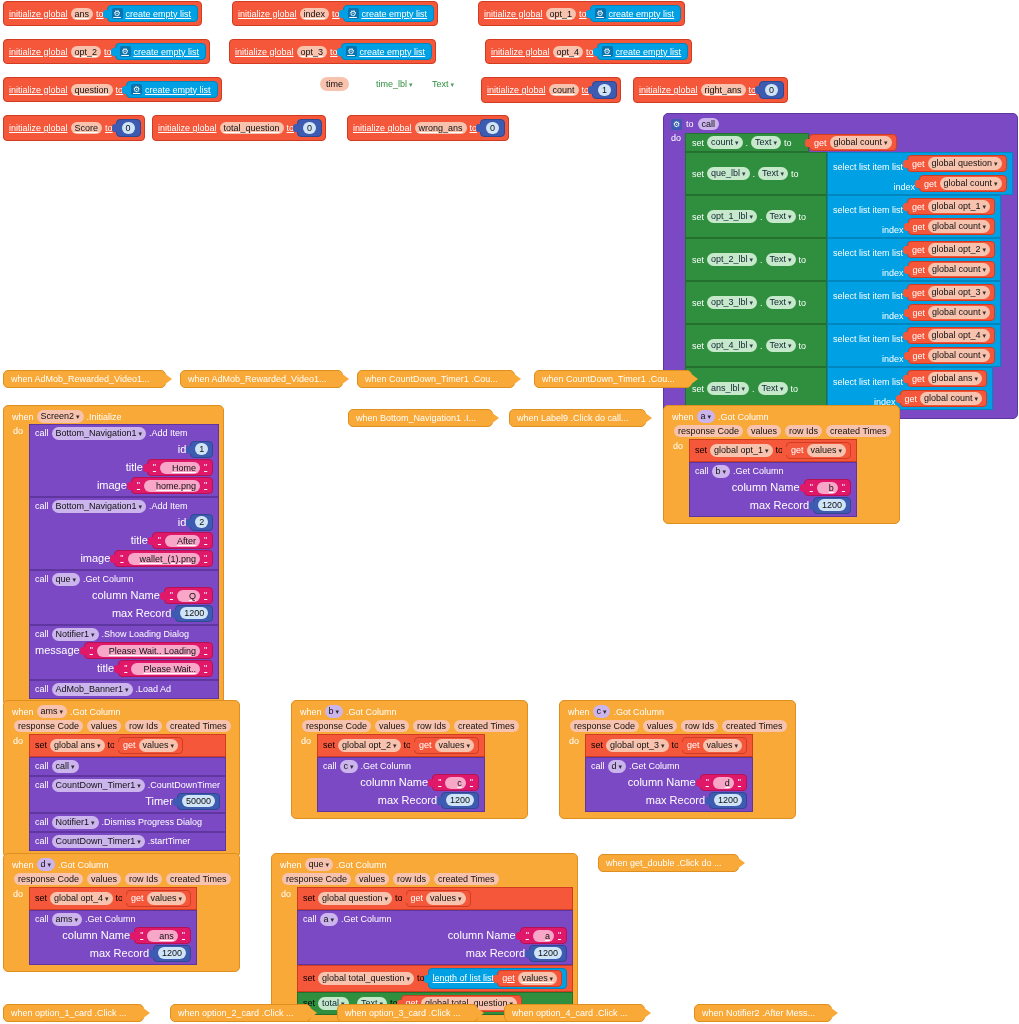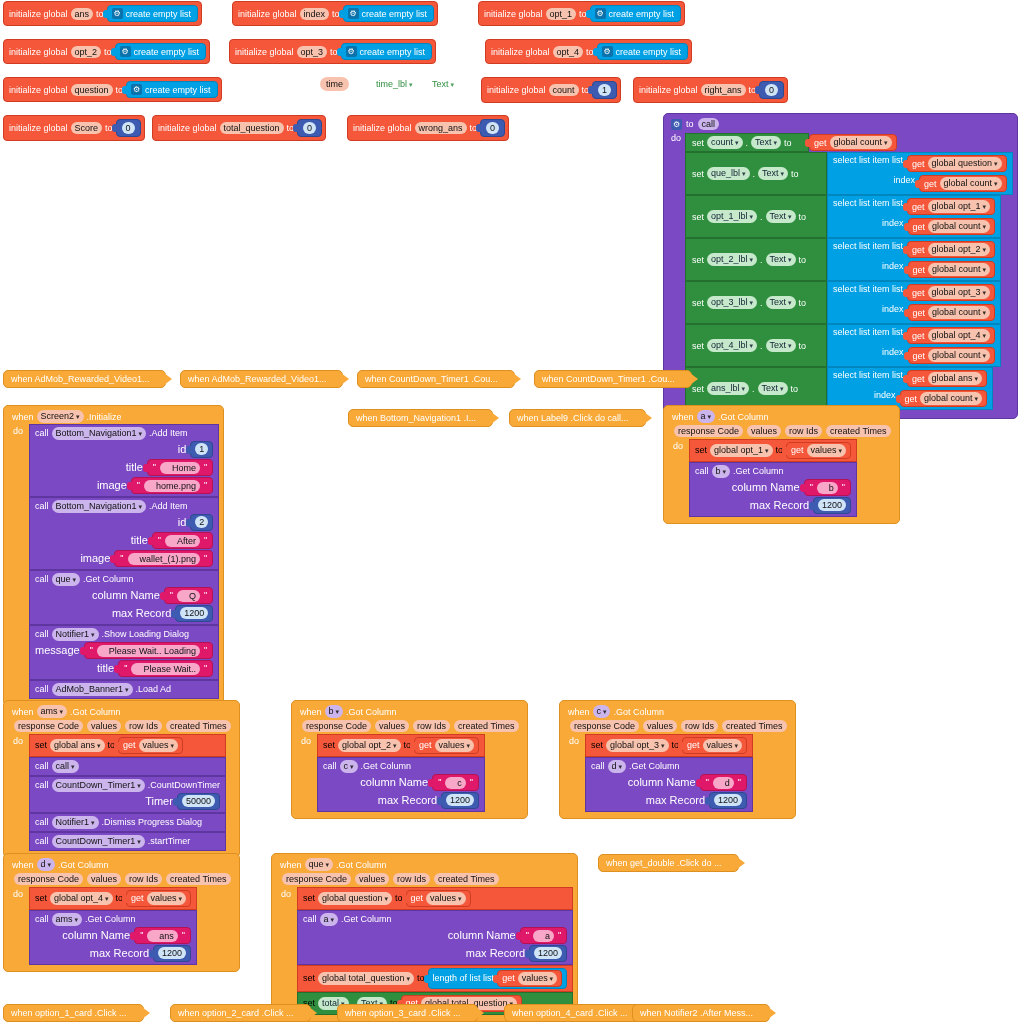--- a/index.html
+++ b/index.html
@@ -12,21 +12,21 @@
   }
   .blk{position:absolute;}
 
   
   .var   {background:#f5573b;border:1px solid #d03c22;color:#fff;}
   .math  {background:#3d5bb0;border:1px solid #2f4890;color:#fff;}
   .list  {background:#00a1e4;border:1px solid #0086be;color:#fff;}
   .text  {background:#e0186a;border:1px solid #b41254;color:#fff;}
   .proc  {background:#7b49c4;border:1px solid #5f35a0;color:#fff;}
 
-  .rnd{border-radius:4px;}
+  .rnd{border-radius:4px;text-decoration:underline;}
   .pad{padding:2px 5px;}
 
   .row{display:flex;align-items:center;gap:3px;white-space:nowrap;}
 
   
   .fld{
     background:#f8c3ae;color:#111;border-radius:7px;padding:0 4px;
     font-size:9px;line-height:12px;display:inline-block;
   }
   .fld.grn{background:#c6e9cb;color:#123;}
@@ -82,21 +82,21 @@
 
   
   .proc-wrap{background:#7b49c4;border:1px solid #5f35a0;border-radius:5px;padding:3px 4px 8px 4px;}
   .proc-hdr{display:flex;align-items:center;gap:4px;padding:1px 3px 3px 3px;color:#fff;font-size:9px;}
   .proc-body{display:flex;gap:4px;}
 
   .setline{display:flex;align-items:stretch;}
   .setline .lhs{background:#2f8f3e;border:1px solid #24702f;display:flex;align-items:center;gap:3px;padding:2px 6px;color:#fff;min-width:128px;}
   .setline .rhs{display:flex;}
   .sel{background:#00a1e4;border:1px solid #0086be;color:#fff;padding:2px 5px;display:flex;flex-direction:column;gap:3px;}
-  .sel .r{display:flex;align-items:flex-start;gap:4px;justify-content:flex-end;}
+  .sel .r{display:flex;align-items:flex-end;gap:4px;justify-content:flex-end;}
   .getv{background:#f5573b;border:1px solid #d03c22;color:#fff;border-radius:4px;padding:1px 4px;display:inline-flex;align-items:center;gap:3px;}
 </style>
 </head>
 <body>
 
 <div class="blk" style="left:3px;top:1px;">
   <div class="var rnd row pad" style="padding:3px 3px 3px 5px;">
     <span>initialize global</span>
     <span class="fld">ans</span>
     <span>to</span>
@@ -908,15 +908,15 @@
   </div>
 <div class="blk" style="left:170px;top:1004px;">
     <div class="coll">when  option_2_card .Click ...</div>
   </div>
 <div class="blk" style="left:337px;top:1004px;">
     <div class="coll">when  option_3_card .Click ...</div>
   </div>
 <div class="blk" style="left:504px;top:1004px;">
     <div class="coll">when  option_4_card .Click ...</div>
   </div>
-<div class="blk" style="left:632px;top:1004px;">
+<div class="blk" style="left:694px;top:1004px;">
     <div class="coll">when  Notifier2 .After Mess...</div>
   </div>
 
 </body></html>

